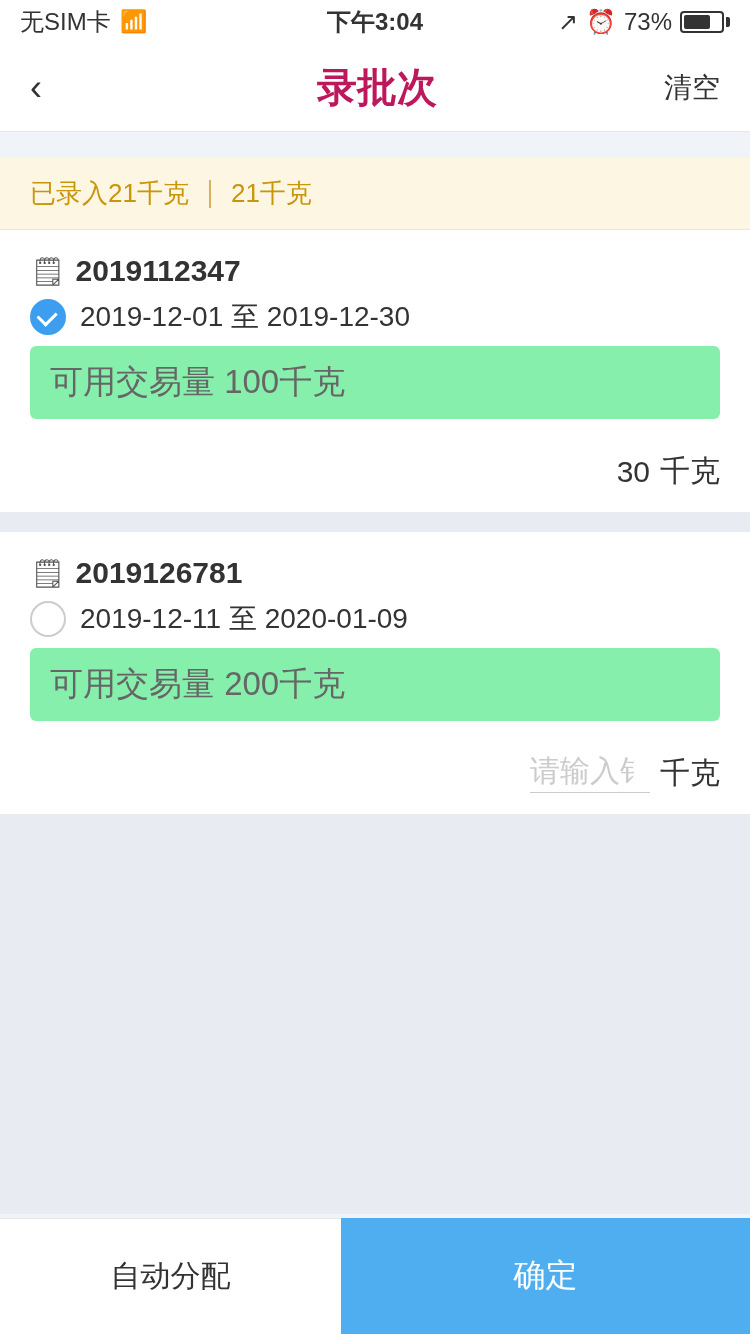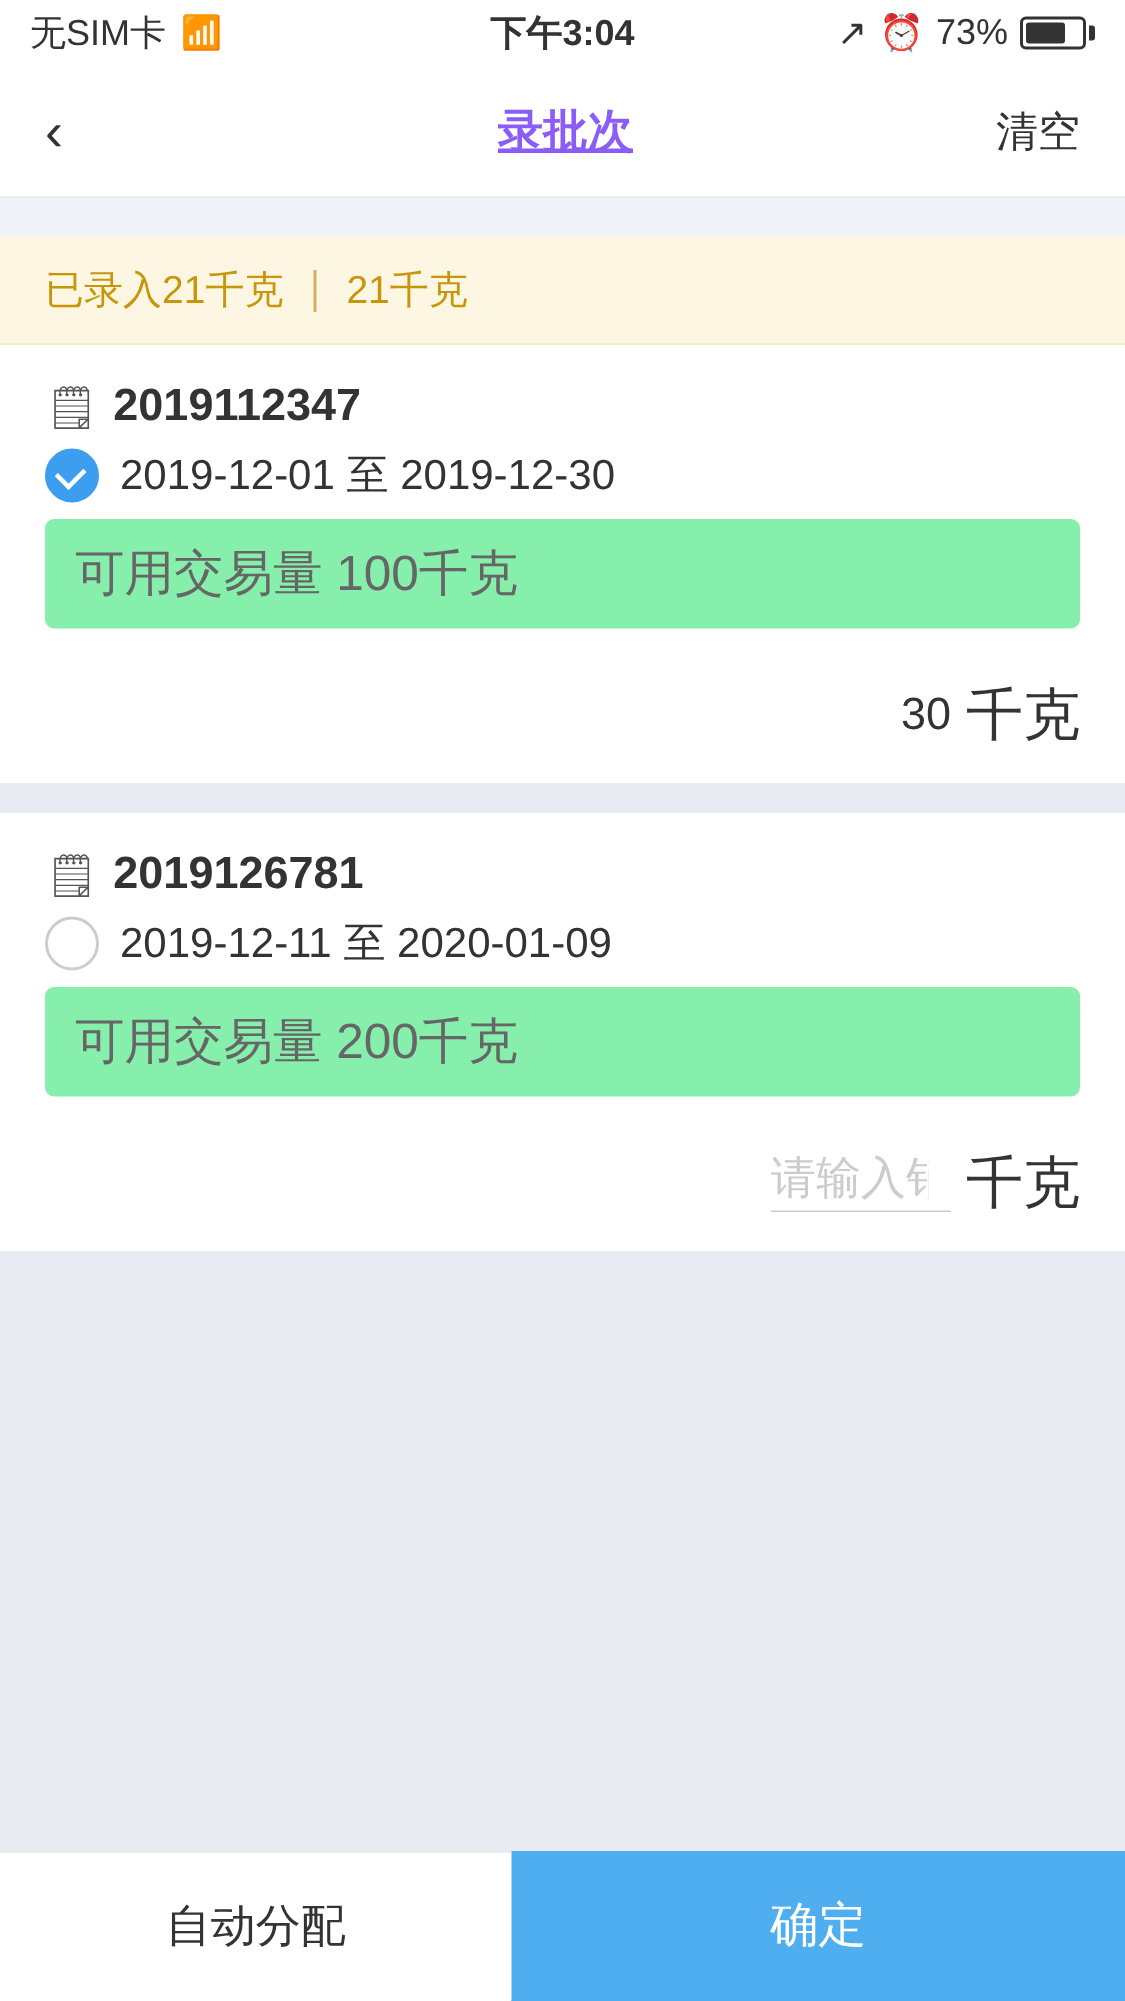--- a/index.html
+++ b/index.html
@@ -81,24 +81,23 @@
       justify-content: space-between;
       padding: 0 30px;
       border-bottom: 1px solid #e8e8e8;
     }
     .nav-back {
       font-size: 36px;
       color: #333;
       width: 60px;
     }
     .nav-title {
-      font-size: 30px;
+      font-size: 40px;
       font-weight: 600;
-      color: #8b5cf6;
-      text-decoration: underline;
+      color: #be185d;
     }
     .nav-clear {
       font-size: 28px;
       color: #333;
     }
 
     
     .info-banner {
       background: #fdf6e3;
       padding: 18px 30px;
@@ -203,21 +202,21 @@
     }
     .quantity-input::placeholder {
       color: #ccc;
     }
     .quantity-value {
       font-size: 30px;
       color: #333;
       font-weight: 500;
     }
     .quantity-unit {
-      font-size: 38px;
+      font-size: 30px;
       color: #333;
     }
 
     .section-divider {
       height: 20px;
       background: #e8ecf2;
     }
 
     
     .empty-area {
@@ -225,21 +224,21 @@
       flex: 1;
       min-height: 400px;
     }
 
     
     .bottom-bar {
       position: fixed;
       bottom: 0;
       left: 0;
       width: 750px;
-      height: 100px;
+      height: 116px;
       display: flex;
     }
     .btn-auto {
       flex: 1;
       height: 100%;
       background: #fff;
       border: none;
       font-size: 30px;
       color: #333;
       display: flex;

